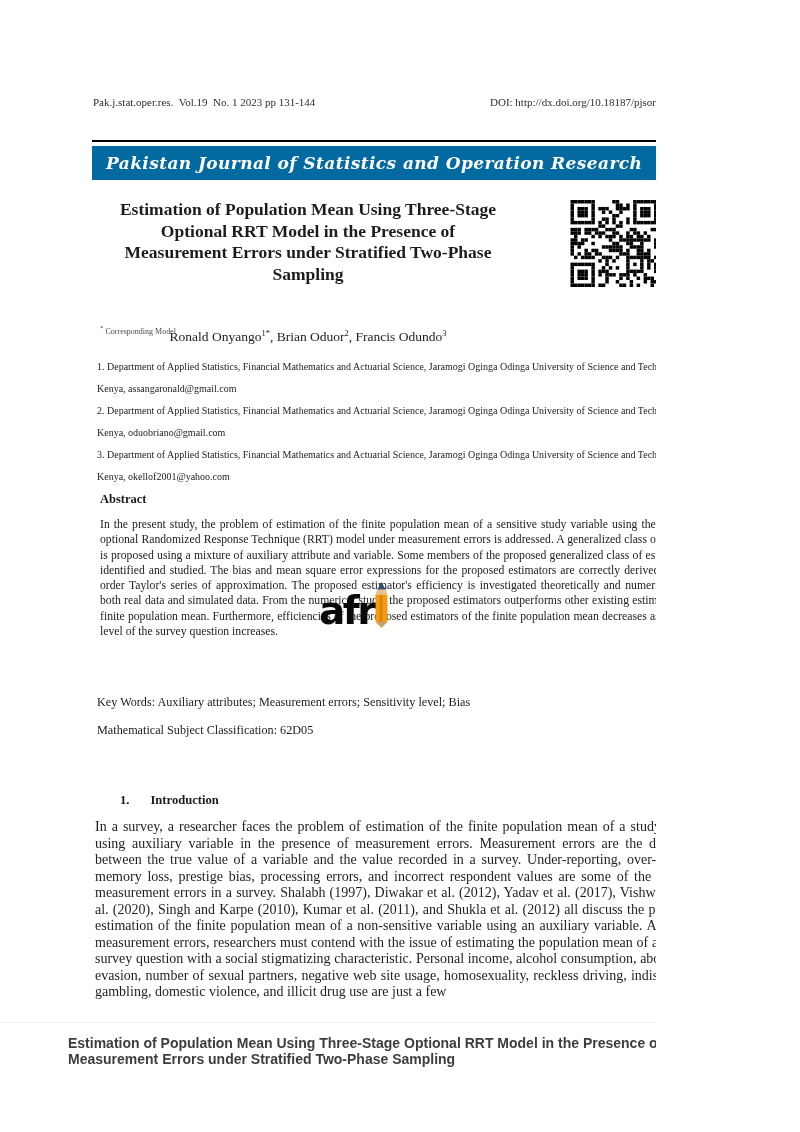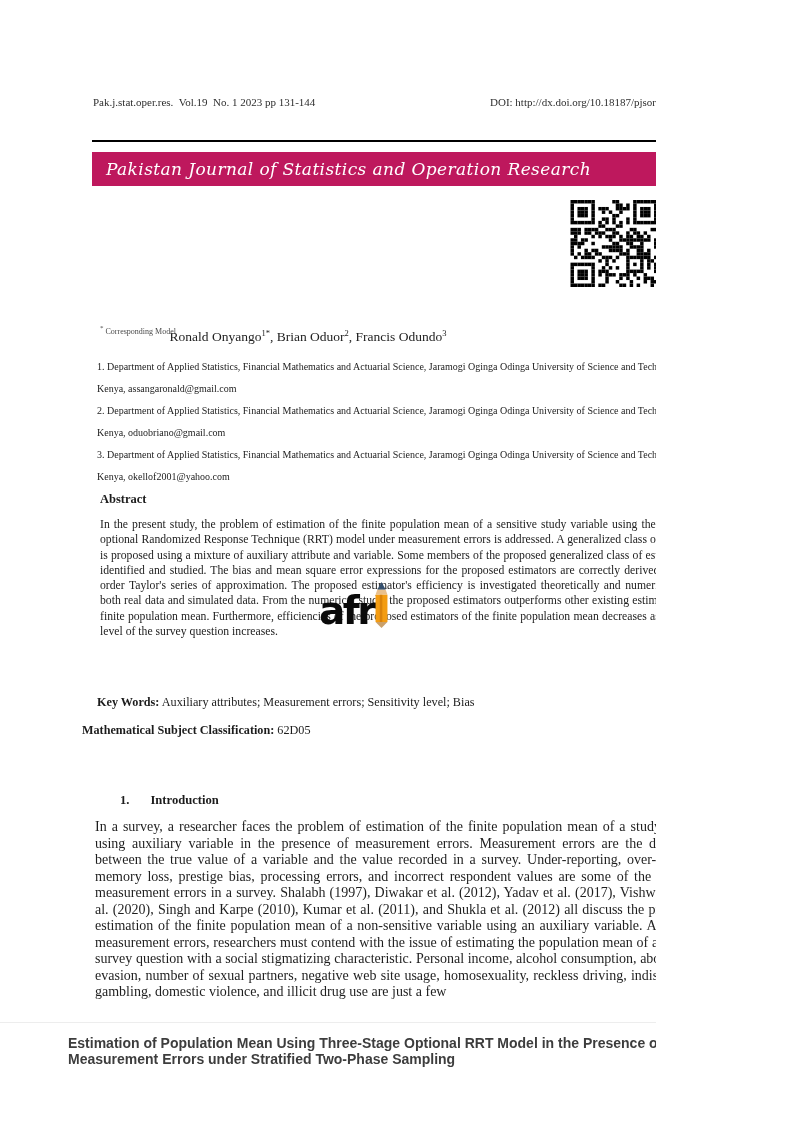--- a/index.html
+++ b/index.html
@@ -10,24 +10,24 @@
   
   .header-row{
     position:absolute;left:93px;top:96px;width:615px;
     display:flex;justify-content:space-between;
     font-size:11px;color:#2e2e2e;
   }
   .header-row span{white-space:pre;}
   
   .banner-topline{position:absolute;left:92px;top:140px;width:616px;height:2px;background:#000;}
   .banner{
-    position:absolute;left:92px;top:152px;width:616px;height:34px;
-    background:#be185d;color:#fff;display:flex;align-items:center;
+    position:absolute;left:92px;top:146px;width:616px;height:34px;
+    background:#0369a1;color:#fff;display:flex;align-items:center;
     padding-left:14px;box-sizing:border-box;
-    font-family:"DejaVu Serif",serif;font-weight:normal;font-style:italic;
+    font-family:"DejaVu Serif",serif;font-weight:bold;font-style:italic;
     font-size:17px;letter-spacing:.4px;
   }
   
   .title{
     position:absolute;left:88px;top:199px;width:440px;text-align:center;
     font-weight:bold;font-size:17.5px;line-height:21.5px;
   }
   .title div{white-space:nowrap;}
   .authors{
     position:absolute;left:88px;top:303px;width:440px;text-align:center;
@@ -53,22 +53,22 @@
   
   .watermark{
     position:absolute;left:319px;top:542px;display:flex;align-items:flex-start;
     font-family:"DejaVu Sans",sans-serif;font-weight:bold;font-size:39px;
     letter-spacing:-2.5px;color:#0a0a0a;line-height:1;z-index:5;margin-top:40px;
   }
   .watermark .wm-text{padding-top:9px;}
   .watermark svg{margin:0 -1px;}
   
   .keywords{position:absolute;left:97px;top:695px;font-size:12.2px;}
-  .msc{position:absolute;left:82px;top:723px;font-size:12.2px;}
-  .keywords b,.msc b{font-weight:bold;}
+  .msc{position:absolute;left:97px;top:723px;font-size:12.2px;}
+  .keywords b,.msc b{font-weight:normal;}
   
   .section-heading{
     position:absolute;left:120px;top:793px;font-size:12.6px;font-weight:bold;
     display:flex;
   }
   .section-heading .sec-title{margin-left:21px;}
   .section-body{
     position:absolute;left:95px;top:819px;width:616px;
     font-size:14px;line-height:16.5px;text-align:justify;color:#1e1e1e;
   }
@@ -89,20 +89,26 @@
   <div class="header-row">
     <span>Pak.j.stat.oper.res.  Vol.19  No. 1 2023 pp 131-144</span>
     <span>DOI: http://dx.doi.org/10.18187/pjsor.v19i1.3929</span>
   </div>
 
   <div class="banner-topline"></div>
   <div class="banner">
     <span>Pakistan Journal of Statistics and Operation Research</span>
   </div>
 
+  <div class="title">
+    <div>Estimation of Population Mean Using Three-Stage</div>
+    <div>Optional RRT Model in the Presence of</div>
+    <div>Measurement Errors under Stratified Two-Phase</div>
+    <div>Sampling</div>
+  </div>
 
   <div class="qr">
     <svg viewBox="0 0 100 100" xmlns="http://www.w3.org/2000/svg">
         <rect x="0" y="0" width="4" height="4"></rect>
         <rect x="4" y="0" width="4" height="4"></rect>
         <rect x="8" y="0" width="4" height="4"></rect>
         <rect x="12" y="0" width="4" height="4"></rect>
         <rect x="16" y="0" width="4" height="4"></rect>
         <rect x="20" y="0" width="4" height="4"></rect>
         <rect x="24" y="0" width="4" height="4"></rect>

